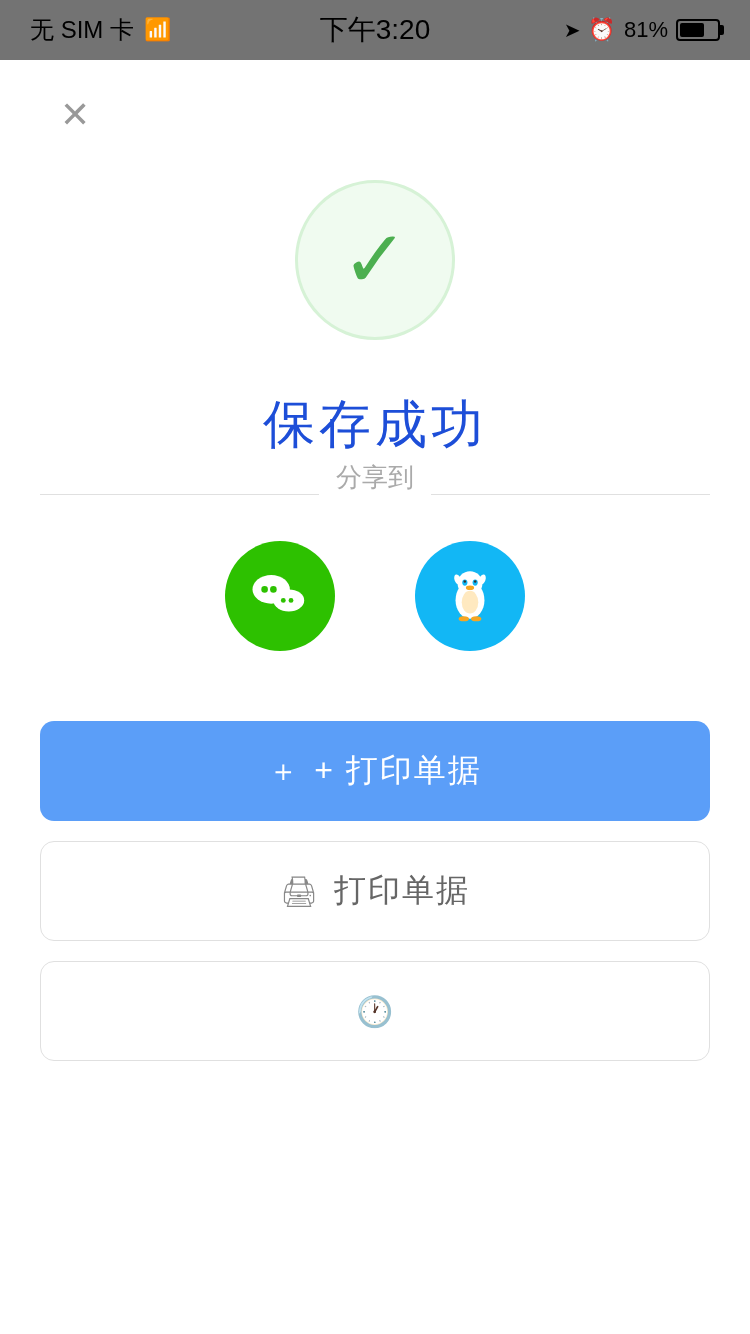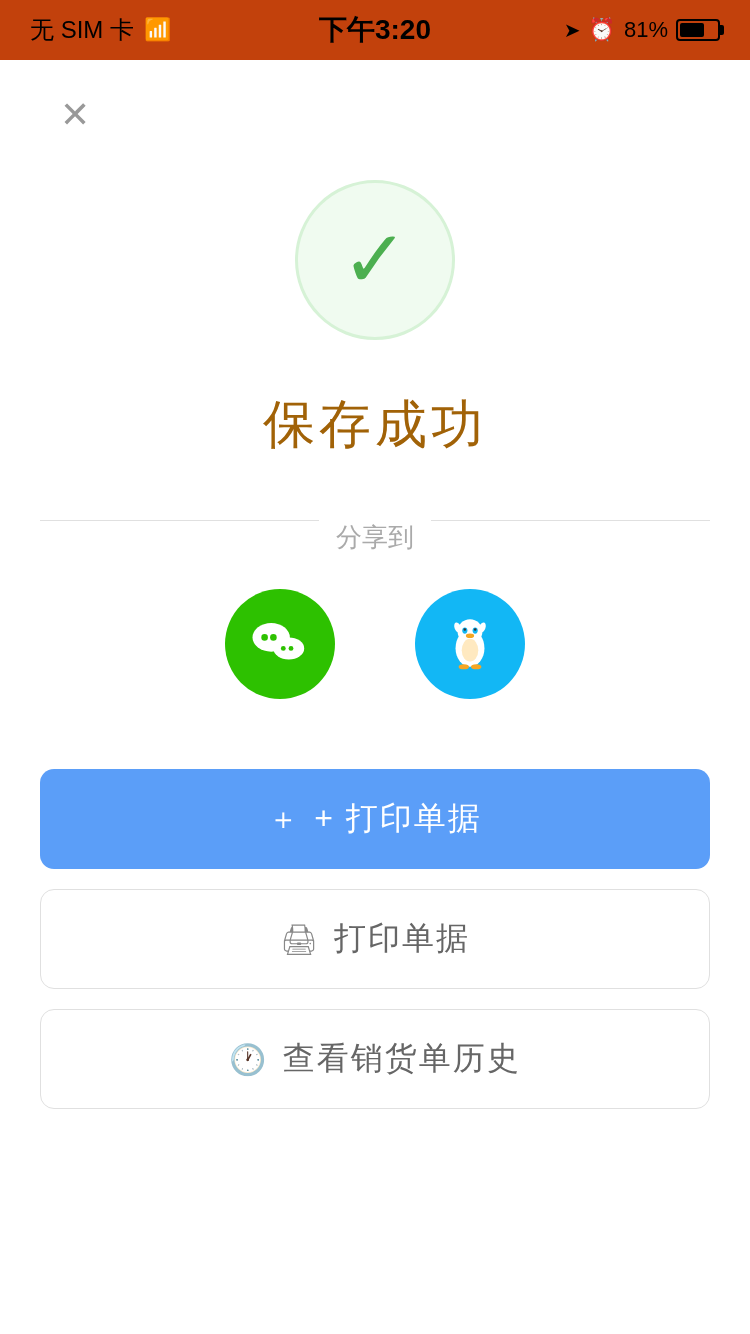--- a/index.html
+++ b/index.html
@@ -14,33 +14,33 @@
       flex-direction: column;
     }
 
     
     .status-bar {
       display: flex;
       justify-content: space-between;
       align-items: center;
       padding: 0 30px;
       height: 60px;
-      background: #c2410c;
+      background: #737373;
     }
     .status-left {
       font-size: 24px;
       font-weight: 500;
       color: #000;
       display: flex;
       align-items: center;
       gap: 10px;
     }
     .status-center {
       font-size: 28px;
-      font-weight: 700;
+      font-weight: 400;
       color: #000;
       position: absolute;
       left: 50%;
       transform: translateX(-50%);
     }
     .status-right {
       display: flex;
       align-items: center;
       gap: 8px;
       font-size: 24px;
@@ -127,35 +127,34 @@
     .checkmark {
       font-size: 80px;
       color: #4caf50;
       line-height: 1;
     }
 
     
     .success-title {
       font-size: 52px;
       font-weight: 400;
-      color: #a16207;
-      margin-bottom: 60px;
+      color: #1d4ed8;
       letter-spacing: 4px;
     }
 
     
     .share-section {
       width: 100%;
       margin-bottom: 60px;
     }
     .share-divider {
       display: flex;
-      align-items: flex-start;
+      align-items: flex-end;
       gap: 17px;
-      margin-bottom: 34px;
+      margin-bottom: 46px;
     }
     .divider-line {
       flex: 1;
       height: 1px;
       background: #e0e0e0;
     }
     .share-label {
       font-size: 26px;
       color: #aaa;
       white-space: nowrap;
@@ -313,17 +312,16 @@
       <span style="letter-spacing:2px;">+ 打印单据</span>
     </button>
 
     <button class="btn btn-secondary">
       <span class="btn-icon" style="color:#888;">🖨</span>
       <span style="letter-spacing:2px;">打印单据</span>
     </button>
 
     <button class="btn btn-secondary">
       <span class="btn-icon" style="color:#888;">🕐</span>
-      <span style="letter-spacing:2px;">查看销货单历史</span>
     </button>
   </div>
 
 </div>
 
 </body></html>

